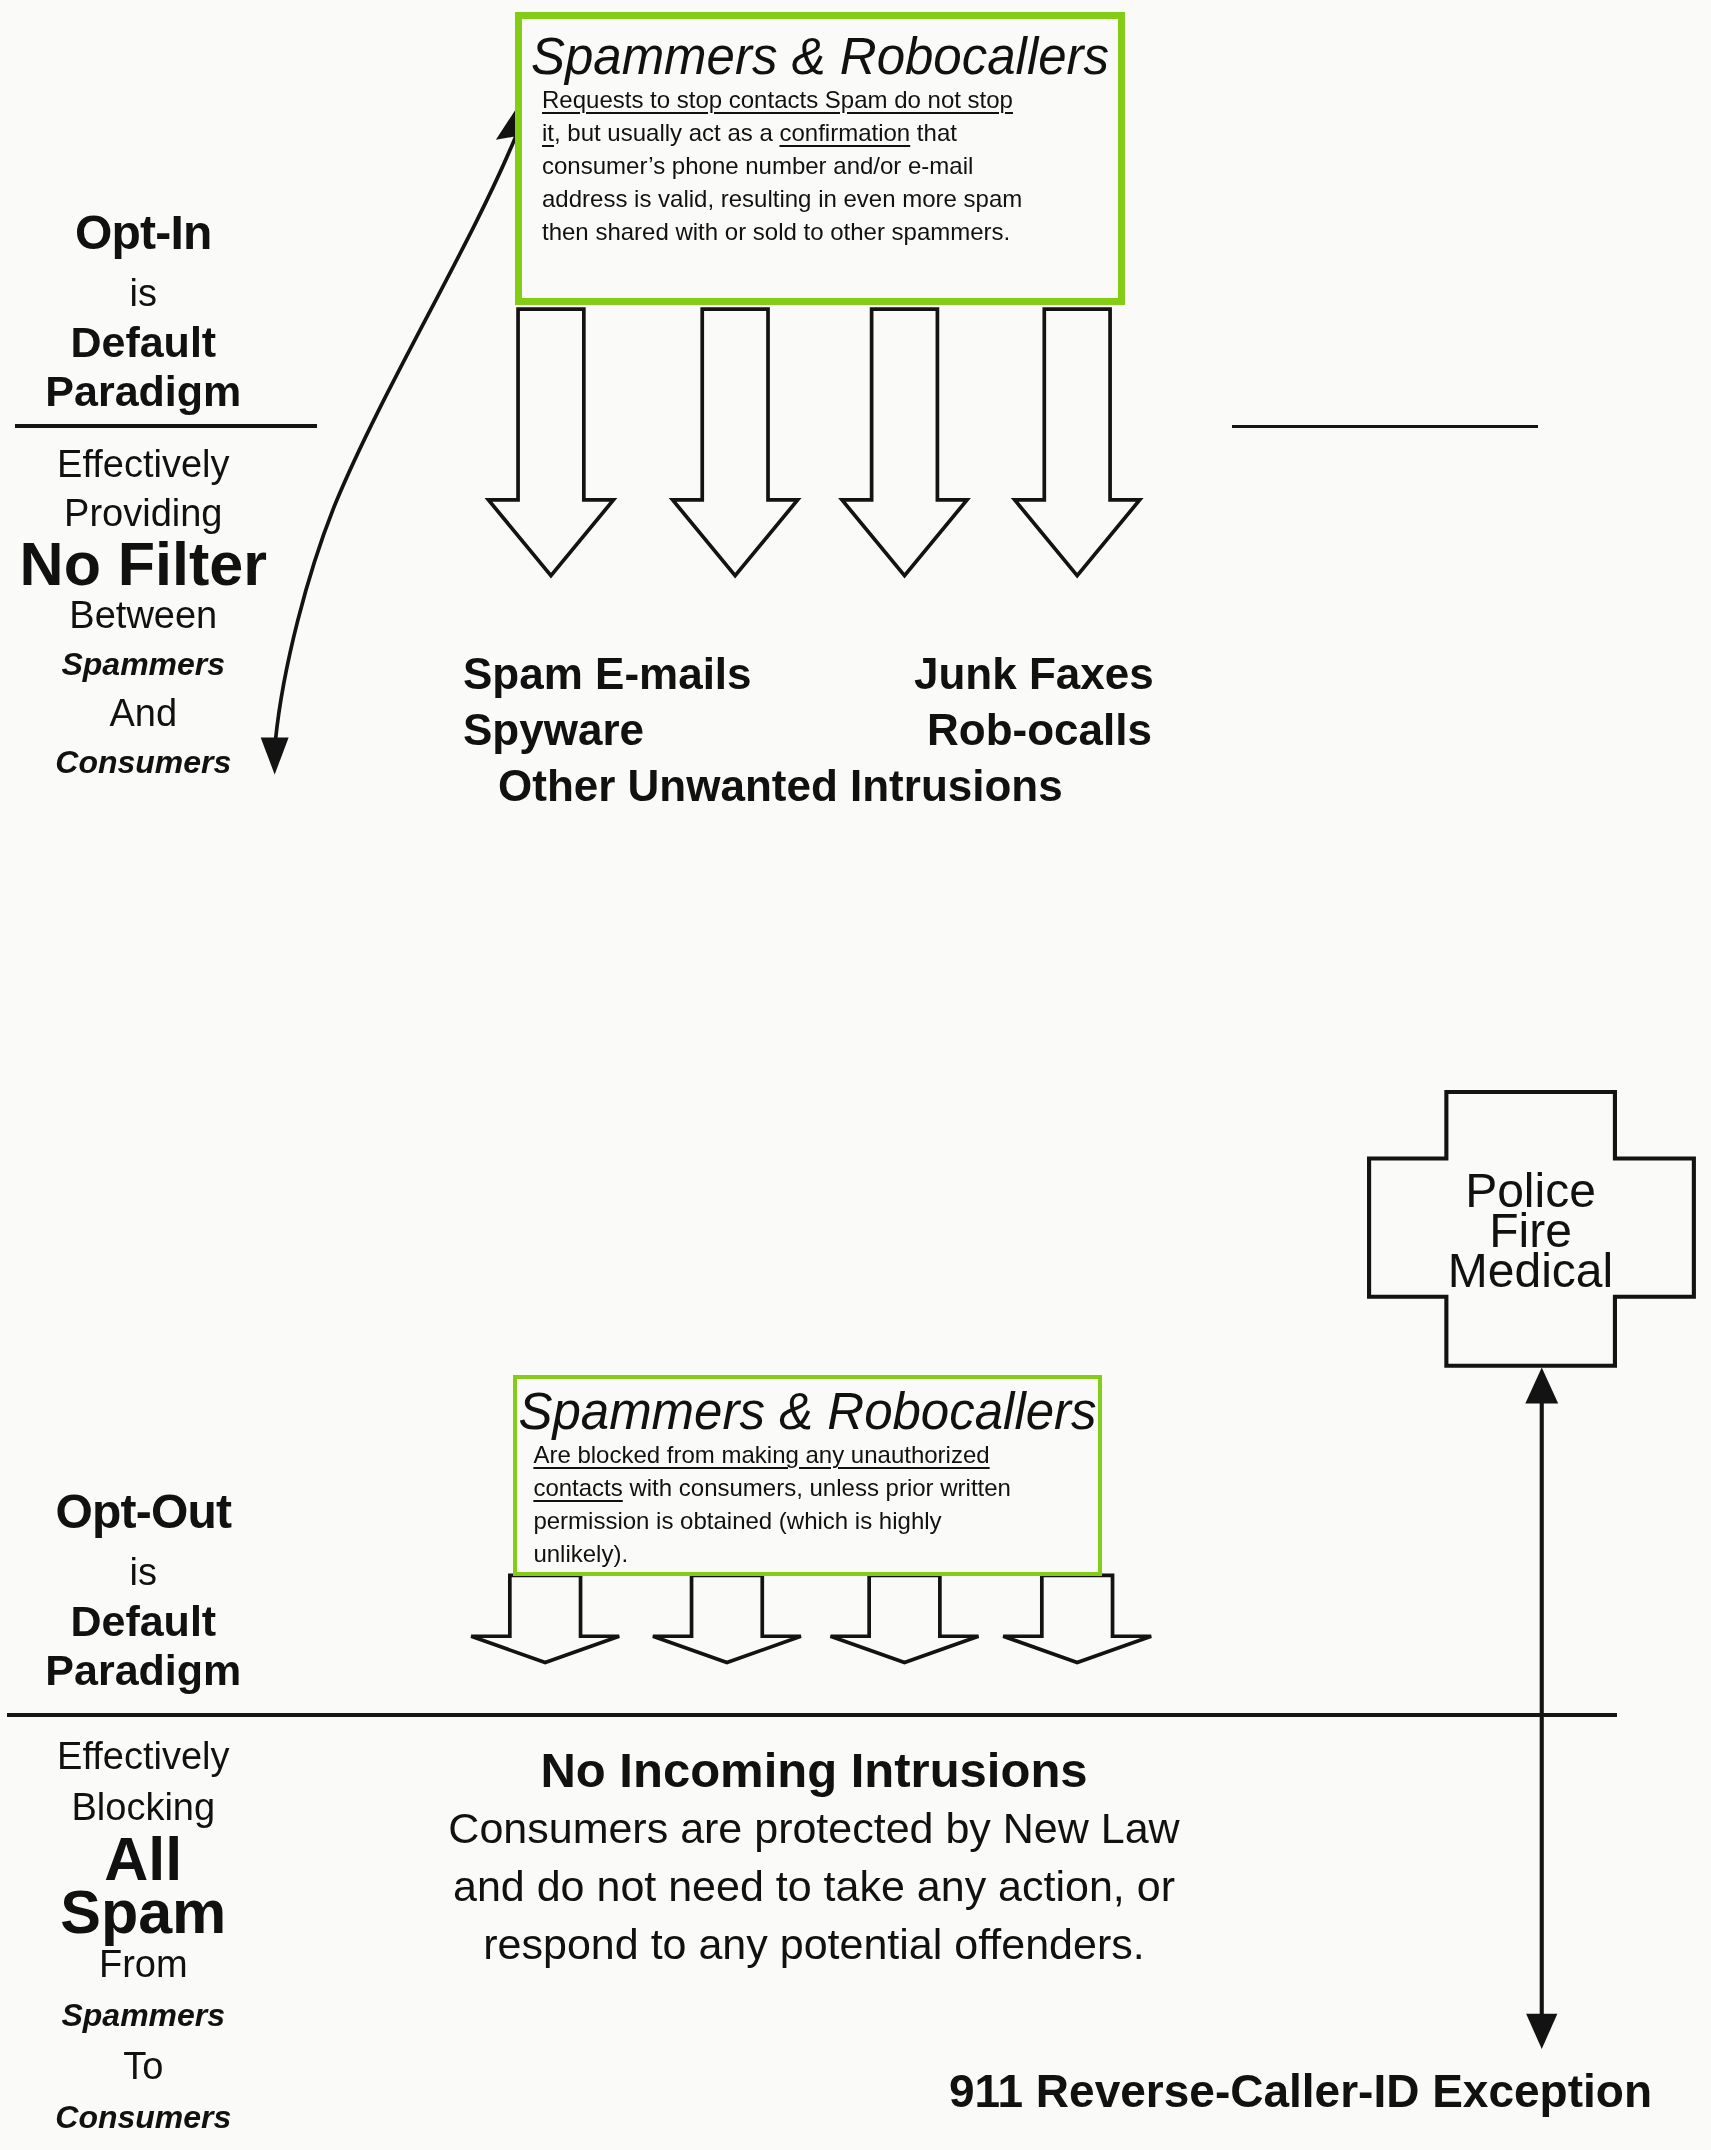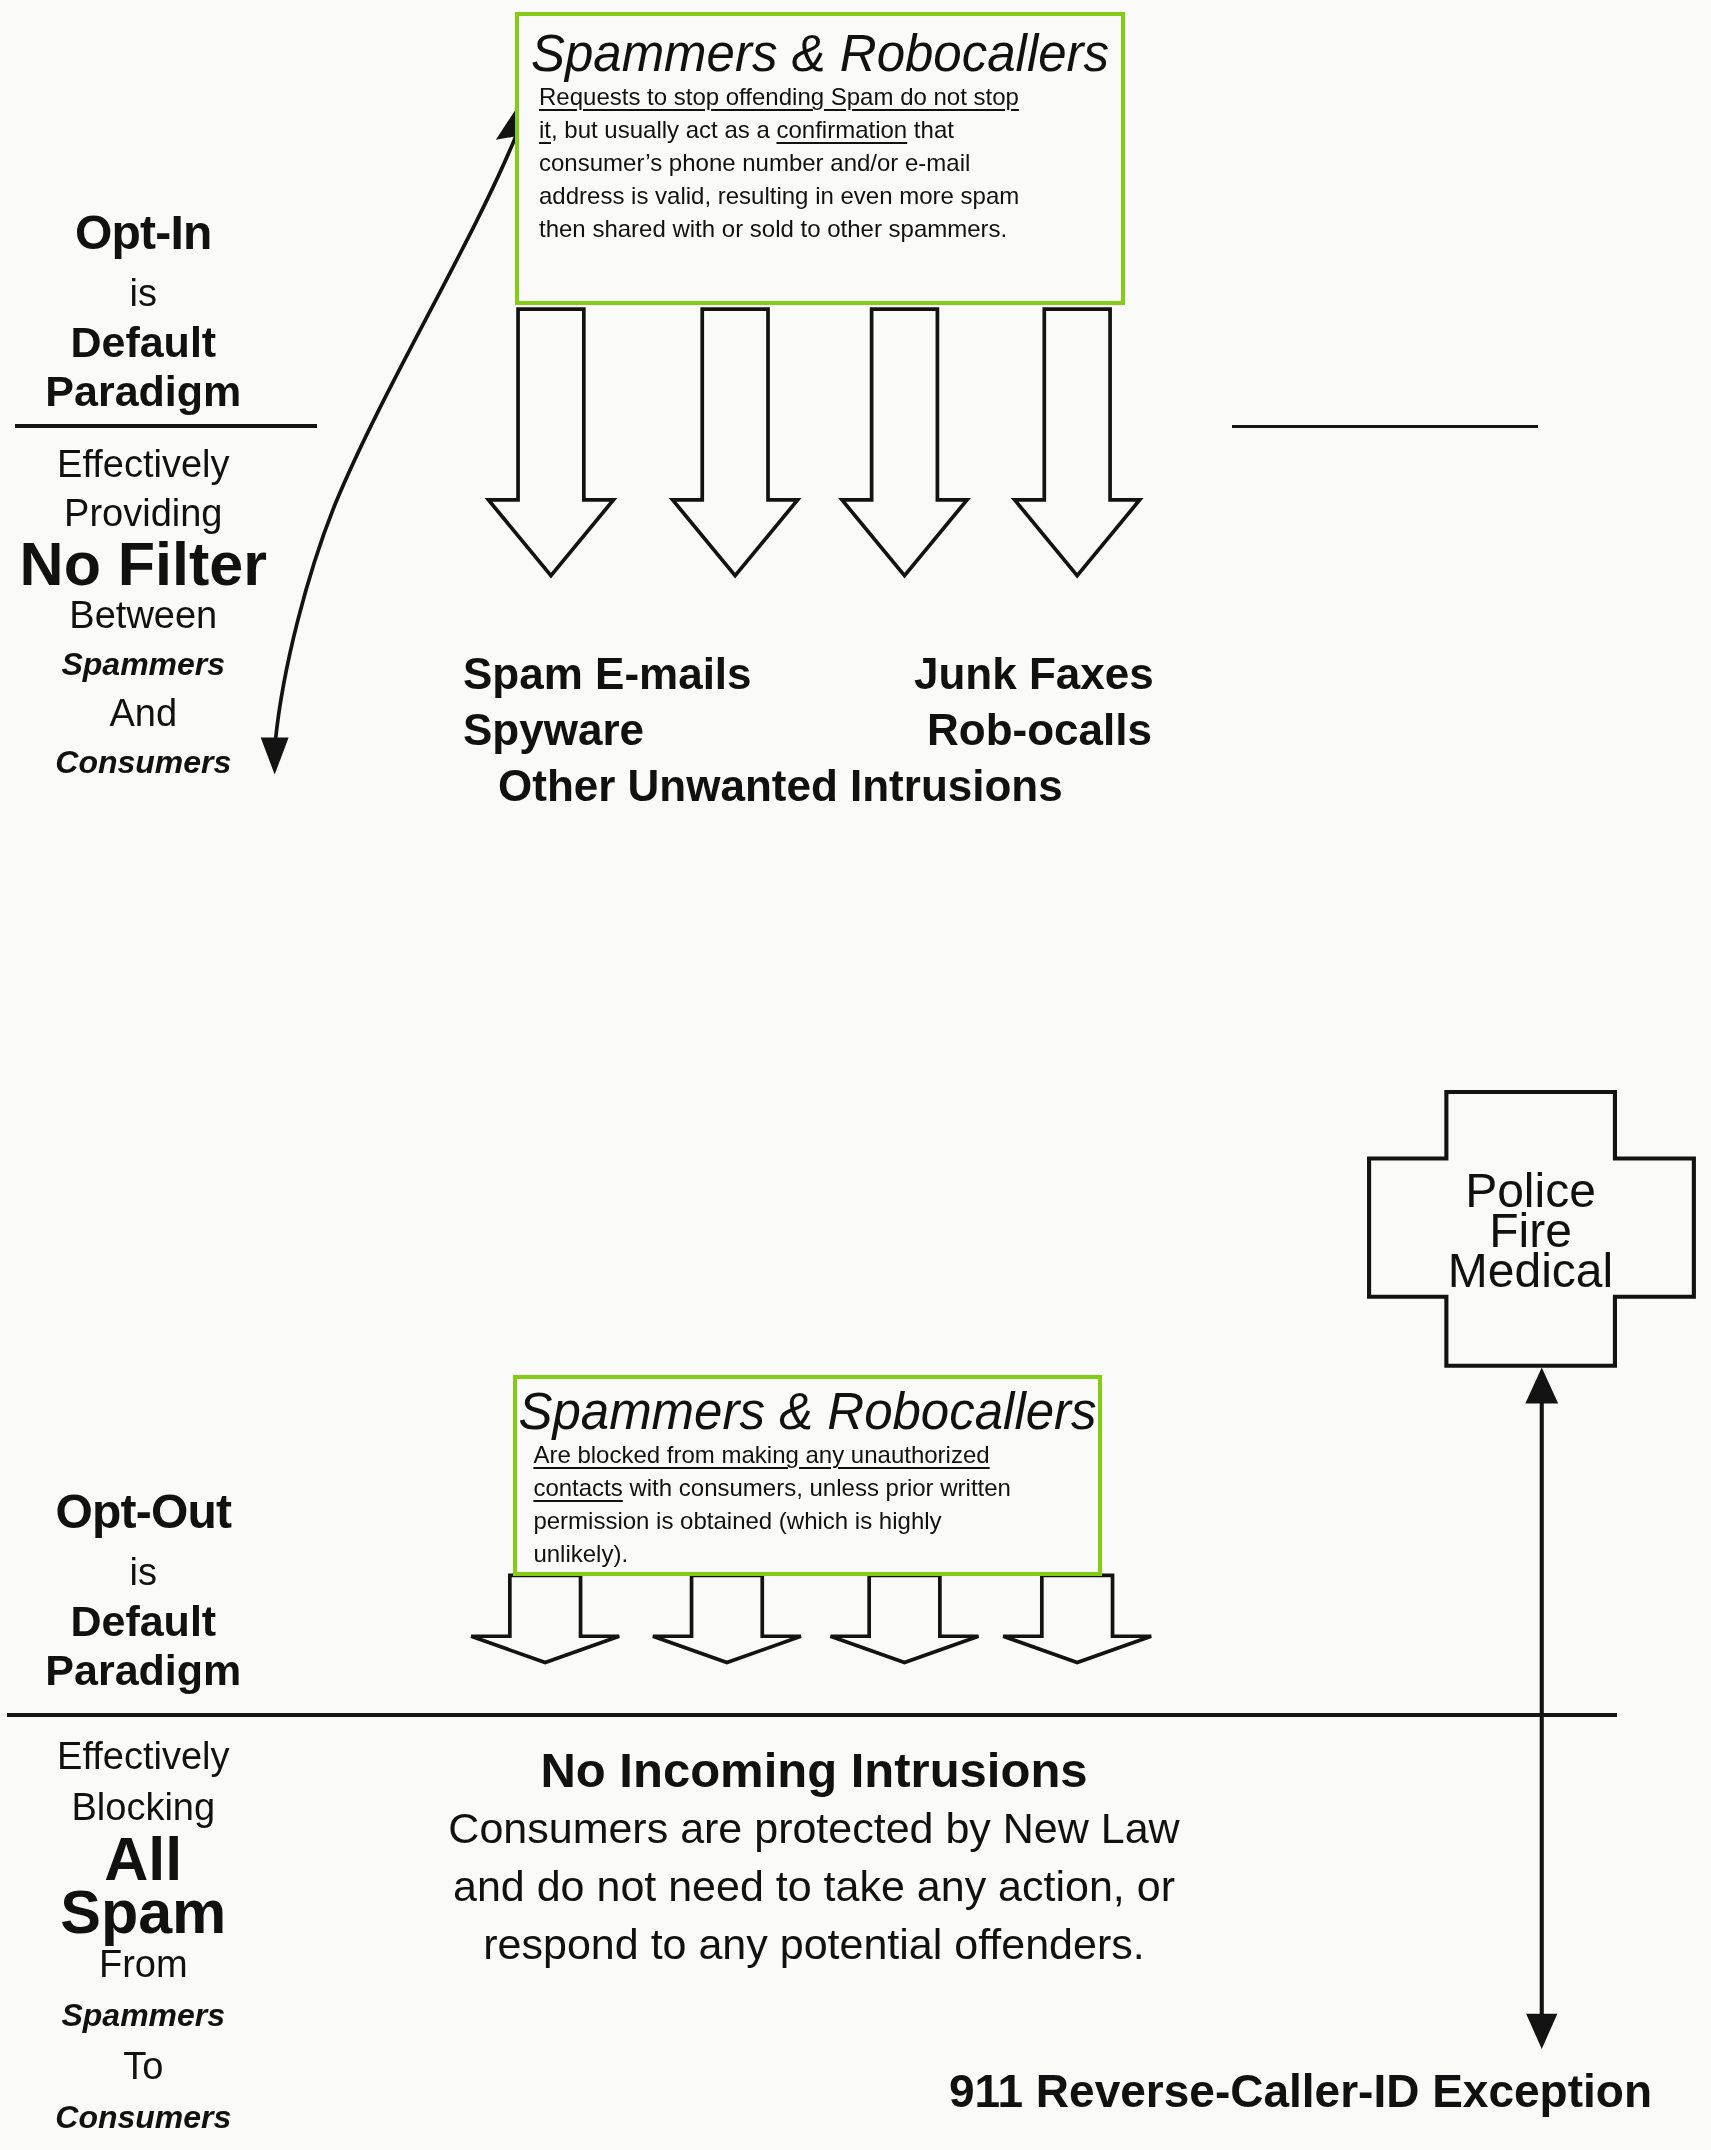--- a/index.html
+++ b/index.html
@@ -10,21 +10,21 @@
     background: #fafaf8;
     font-family: "Liberation Sans", "DejaVu Sans", sans-serif;
     color: #111;
     overflow: hidden;
   }
   #shapes { position: absolute; left: 0; top: 0; width: 1712px; height: 2151px; }
 
   .outline-box {
     position: absolute;
     box-sizing: border-box;
-    border: 4px solid #84cc16;
+    border: 7px solid #84cc16;
     background: #fafaf8;
   }
   #top-box    { left: 515px; top: 12.3px;   width: 610px; height: 293px; }
   #bottom-box { left: 513px; top: 1375px; width: 589px; height: 201px; border-width: 4.1px; }
 
   .box-title {
     margin-top: 11.5px;
     text-align: center;
     font-style: italic;
     font-size: 51px;
@@ -146,21 +146,21 @@
     <div class="ln-xbold">No Filter</div>
     <div class="ln">Between</div>
     <div class="ln-bi">Spammers</div>
     <div class="ln">And</div>
     <div class="ln-bi">Consumers</div>
   </div>
 
   <div class="outline-box" id="top-box">
     <div class="box-title">Spammers &amp; Robocallers</div>
     <div class="box-body">
-      <div class="bline"><u>Requests to stop offending Spam do not stop</u></div>
+      <div class="bline"><u>Requests to stop contacts Spam do not stop</u></div>
       <div class="bline"><u>it</u><span>, but usually act as a </span><u>confirmation</u><span> that</span></div>
       <div class="bline">consumer’s phone number and/or e-mail</div>
       <div class="bline">address is valid, resulting in even more spam</div>
       <div class="bline">then shared with or sold to other spammers.</div>
     </div>
   </div>
 
   <div class="mid-label" id="label-spam-emails">Spam E-mails</div>
   <div class="mid-label" id="label-junk-faxes">Junk Faxes</div>
   <div class="mid-label" id="label-spyware">Spyware</div>

